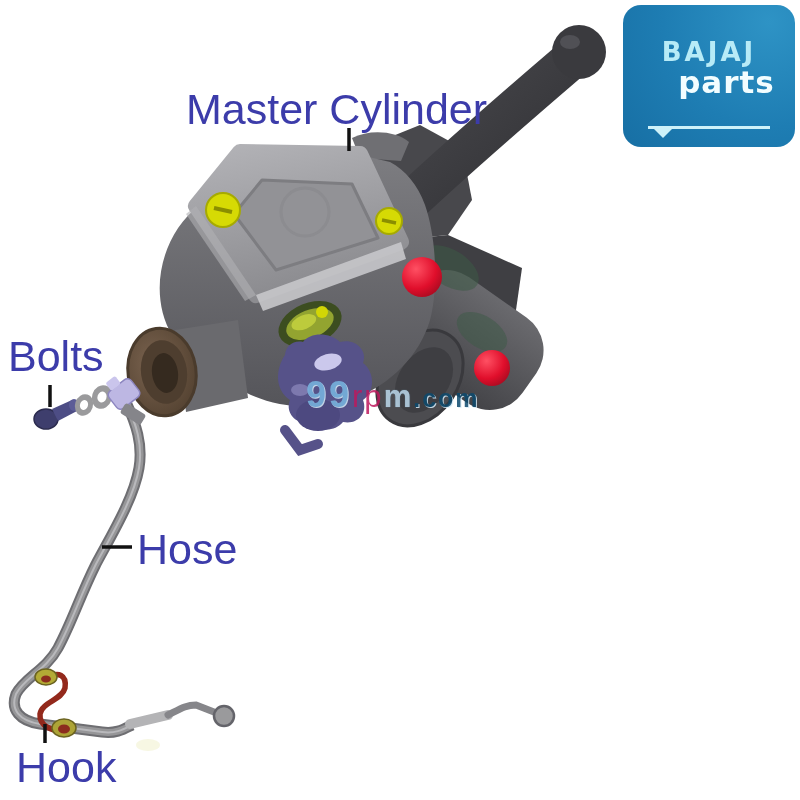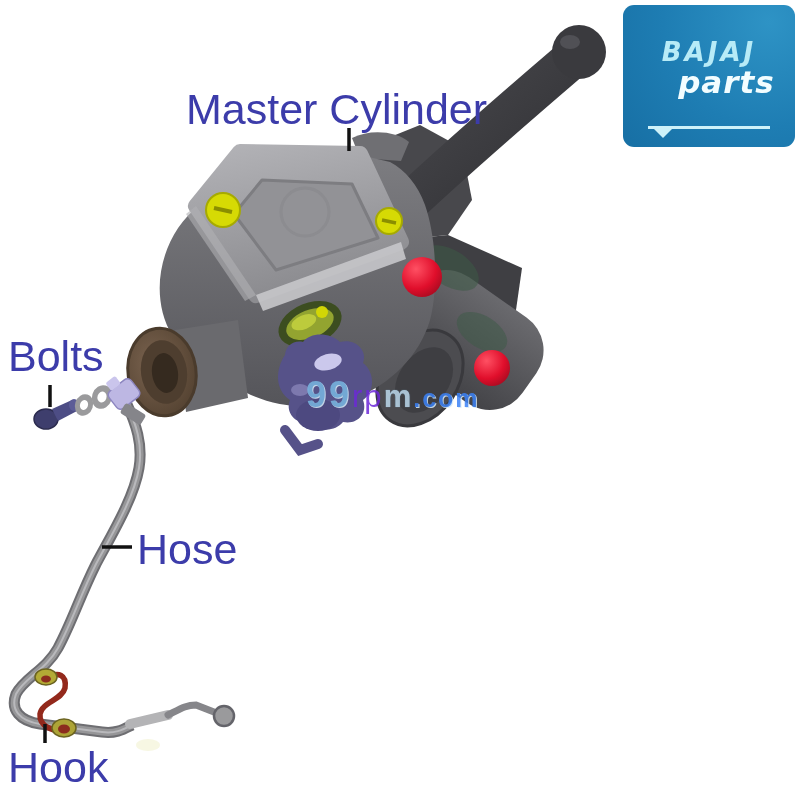--- a/index.html
+++ b/index.html
@@ -5,34 +5,34 @@
   html,body{margin:0;padding:0;background:#fff;}
   .stage{position:relative;width:800px;height:800px;background:#fff;overflow:hidden;
          font-family:"Liberation Sans",sans-serif;}
   .stage svg{position:absolute;left:0;top:0;}
   .part-label{position:absolute;color:var(--label-color,#3c3caa);font-size:43px;line-height:1;
               letter-spacing:0px;white-space:nowrap;}
   .lbl-master{left:186px;top:88px;}
   .lbl-banjo1{left:8px;top:276px;}
   .lbl-banjo2{left:8px;top:335px;}
   .lbl-hose{left:137px;top:528px;}
-  .lbl-hook{left:8px;top:746px;}
+  .lbl-hook{left:16px;top:746px;}
   
   .watermark{position:absolute;left:306px;top:374px;white-space:nowrap;opacity:.85;}
   .wm1{font-size:36px;font-weight:bold;color:#79b7e2;letter-spacing:3px;
        text-shadow:1px 1px 0 #d8ecf8;}
-  .wm2{font-size:31px;color:#6d28d9;letter-spacing:2px;}
+  .wm2{font-size:31px;color:#be185d;letter-spacing:2px;}
   .wm3{font-size:31px;font-weight:bold;color:#bcd9ec;letter-spacing:2px;
        text-shadow:0 0 1px #8fc2e4;}
-  .wm4{font-size:25px;font-weight:bold;color:#3b82f6;letter-spacing:2px;
+  .wm4{font-size:25px;font-weight:bold;color:#0c4a6e;letter-spacing:2px;
        text-shadow:1px 1px 0 #d8ecf8;}
   
-  .badge{position:absolute;left:623px;top:5px;width:172px;height:142px;border-radius:11px;
+  .badge{position:absolute;left:623px;top:5px;width:172px;height:142px;border-radius:18px;
          background:radial-gradient(circle at 85% 12%, #2e93c5 0%, var(--badge-bg,#1e7db3) 55%, #176fa4 100%);
-         font-family:"DejaVu Sans",sans-serif;text-align:center;font-style:italic;}
+         font-family:"DejaVu Sans",sans-serif;text-align:center;}
   .badge-brand{margin-top:32px;font-size:26px;font-weight:bold;letter-spacing:3px;
                color:#b7ebf7;transform:scaleY(1.02);}
   .badge-genuine{margin-top:5px;font-size:19px;letter-spacing:1px;color:#dff6fb;}
   .badge-parts{margin-top:-3px;font-size:31px;font-weight:bold;letter-spacing:1px;color:#f2fdff;margin-left:35px;}
   .badge-underline{position:absolute;left:25px;top:121px;width:122px;height:3px;background:#cdf1f9;}
   .badge-arrow{position:absolute;left:31px;top:124px;width:0;height:0;
                border-left:9px solid transparent;border-right:9px solid transparent;
                border-top:9px solid #cdf1f9;}
 </style>
 </head>

